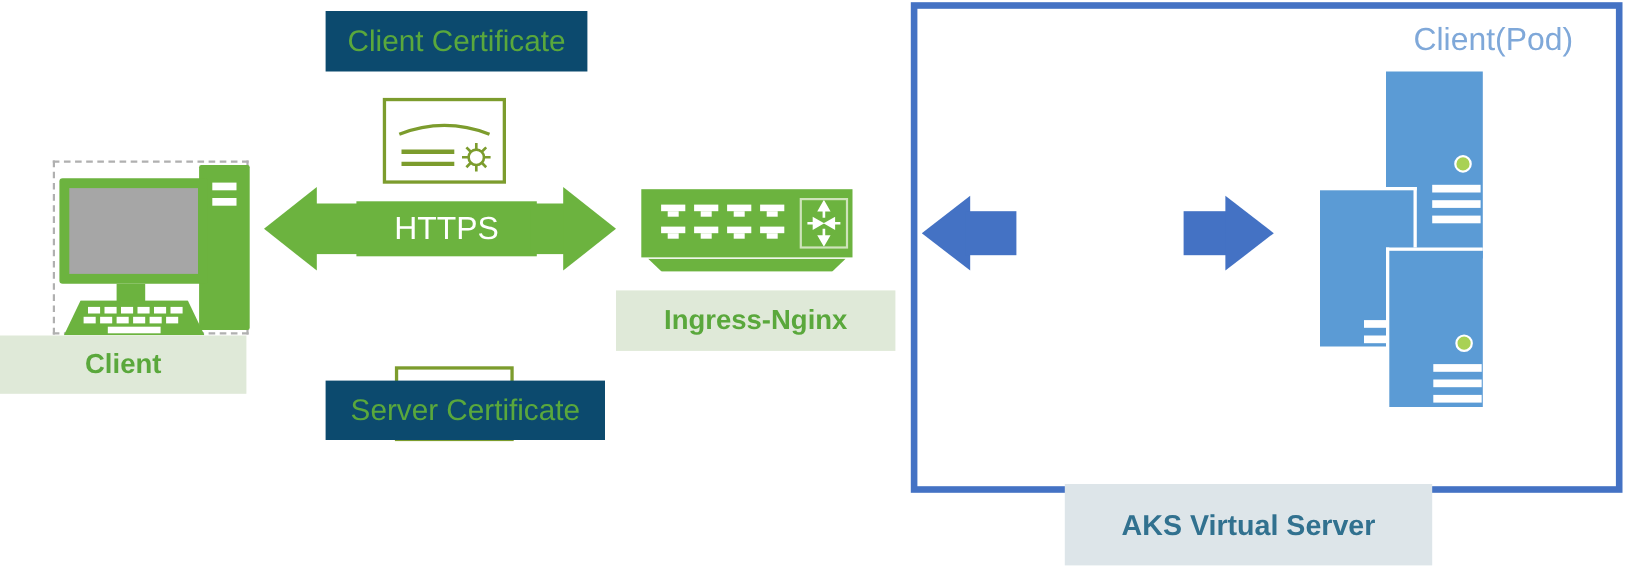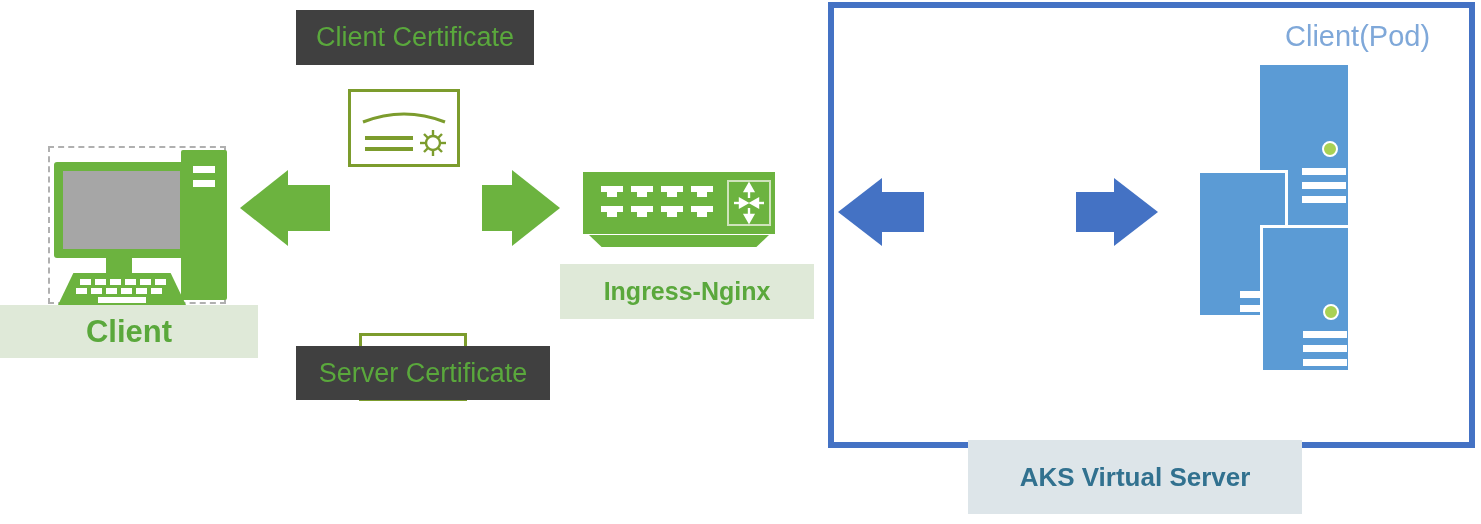--- a/index.html
+++ b/index.html
@@ -2,21 +2,21 @@
 <html><head>
 <meta charset="utf-8">
 <style>
   html,body{margin:0;padding:0;background:#ffffff;}
   body{width:1481px;height:524px;position:relative;overflow:hidden;
        font-family:"Liberation Sans","DejaVu Sans",sans-serif;}
   .abs{position:absolute;}
 
   
   .chip{display:flex;align-items:center;justify-content:center;text-align:center;}
-  .chip-green{background:#404040;color:#5aa83c;}
+  .chip-green{background:#0c4a6e;color:#5aa83c;}
   .chip-green-bold{background:#dfe9d8;color:#5aa83c;font-weight:bold;}
   .chip-blue-bold{background:#dde5e9;color:#31718f;font-weight:bold;}
 
   
   .dash-box{border:2px dashed #b0b0b0;box-sizing:border-box;}
   .monitor-outer{background:#6cb33f;border-radius:3px;}
   .monitor-inner{background:#a6a6a6;}
   .mon-neck{background:#6cb33f;}
   .keyboard{background:#6cb33f;}
   .key{background:#ffffff;position:absolute;}
@@ -70,21 +70,21 @@
     <div class="key" style="left:18px;top:15px;width:11px;height:6px;"></div>
     <div class="key" style="left:33px;top:15px;width:11px;height:6px;"></div>
     <div class="key" style="left:48px;top:15px;width:11px;height:6px;"></div>
     <div class="key" style="left:63px;top:15px;width:11px;height:6px;"></div>
     <div class="key" style="left:78px;top:15px;width:11px;height:6px;"></div>
     <div class="key" style="left:93px;top:15px;width:11px;height:6px;"></div>
     <div class="key" style="left:40px;top:24px;width:48px;height:6px;"></div>
   </div>
 </div>
 
-<div class="abs chip chip-green-bold" style="left:0px;top:305px;width:258px;height:53px;font-size:31px;">
+<div class="abs chip chip-green-bold" style="left:0px;top:305px;width:224px;height:53px;font-size:25px;">
   <span>Client</span>
 </div>
 
 <div class="abs chip chip-green" style="left:296px;top:10px;width:238px;height:55px;font-size:27px;">
   <span>Client Certificate</span>
 </div>
 
 <div class="abs cert" style="left:348px;top:89px;width:112px;height:78px;">
   <svg width="106" height="72" viewBox="0 0 106 72" style="position:absolute;left:0;top:0;">
     <path d="M12 30 Q53 14 94 30" stroke="#7c9c2d" stroke-width="3" fill="none"></path>
@@ -100,20 +100,23 @@
         <line x1="87" y1="56" x2="91" y2="60"></line>
       <line x1="91" y1="42" x2="87" y2="46"></line>
         <line x1="77" y1="56" x2="73" y2="60"></line>
     </g>
   </svg>
 </div>
 
 <div class="abs" style="left:240px;top:170px;width:320px;height:76px;">
   <div class="abs arrow-head" style="left:0px;top:0px;border-top:38px solid transparent;border-bottom:38px solid transparent;border-right:48px solid #6cb33f;"></div>
   <div class="abs" style="left:44px;top:15px;width:46px;height:46px;background:#6cb33f;"></div>
+  <div class="abs arrow-bar" style="left:84px;top:13px;width:164px;height:50px;background:#6cb33f;font-size:29px;">
+    <span>HTTPS</span>
+  </div>
   <div class="abs" style="left:242px;top:15px;width:46px;height:46px;background:#6cb33f;"></div>
   <div class="abs arrow-head" style="left:272px;top:0px;border-top:38px solid transparent;border-bottom:38px solid transparent;border-left:48px solid #6cb33f;"></div>
 </div>
 
 <div class="abs cert" style="left:359px;top:255px;width:108px;height:68px;">
   <svg width="102" height="62" viewBox="0 0 102 62" style="position:absolute;left:0;top:0;">
     <path d="M11 25 Q51 11 91 25" stroke="#7c9c2d" stroke-width="3" fill="none"></path>
     <line x1="13" y1="39" x2="59" y2="39" stroke="#7c9c2d" stroke-width="4"></line>
     <line x1="13" y1="49" x2="59" y2="49" stroke="#7c9c2d" stroke-width="4"></line>
     <g fill="none" stroke="#7c9c2d" stroke-width="2.2">

